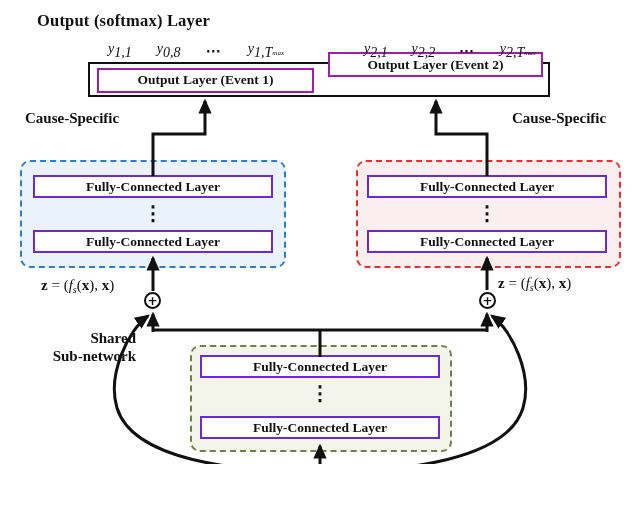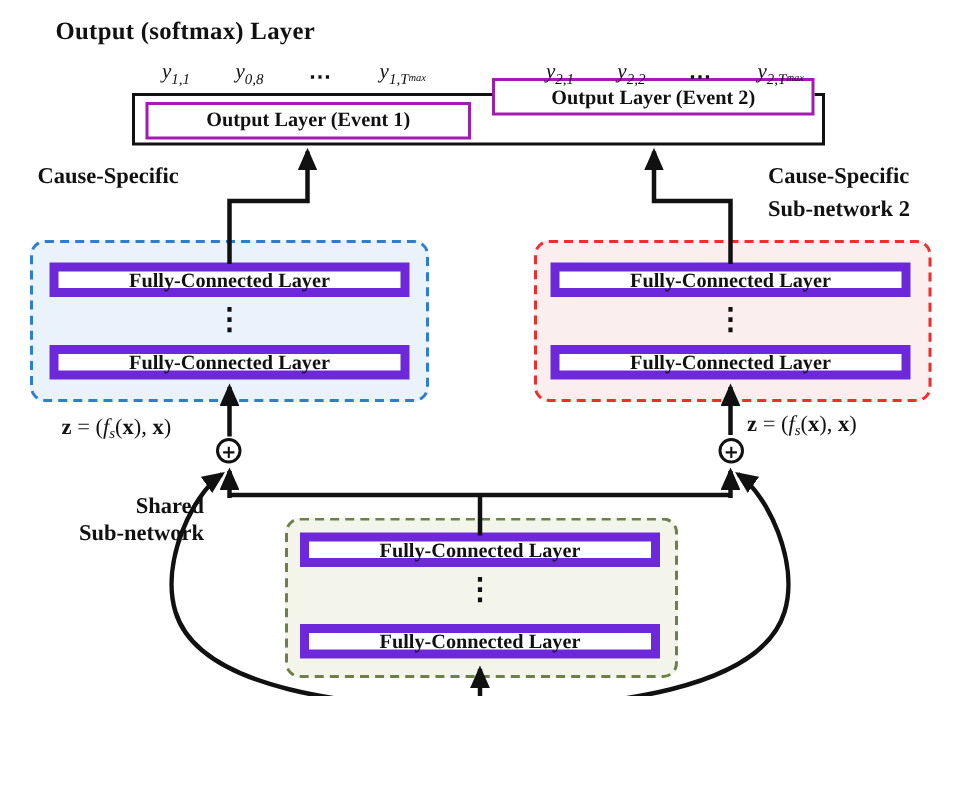--- a/index.html
+++ b/index.html
@@ -5,21 +5,21 @@
   html,body{margin:0;padding:0;background:#fff;}
   .canvas{position:relative;width:643px;height:464px;background:#ffffff;
           font-family:"Liberation Serif",serif;color:#111;overflow:hidden;}
   .abs{position:absolute;}
 
   .title{left:37px;top:11px;font-size:16.5px;font-weight:bold;letter-spacing:.2px;}
 
   
   .ygroup{display:flex;justify-content:space-between;align-items:flex-start;
           font-size:14px;font-style:italic;height:18px;}
-  .ygroup .sub{font-size:10px;vertical-align:-4px;font-style:italic;}
+  .ygroup .sub{font-size:14px;vertical-align:-4px;font-style:italic;}
   .ygroup .subsub{font-size:7px;vertical-align:-2px;}
   .ydots{font-style:normal;font-weight:bold;font-size:15px;letter-spacing:2px;position:relative;top:1px;}
   .yg1{left:108px;top:41px;width:176px;}
   .yg2{left:364px;top:41px;width:172px;}
 
   
   .outbox{left:88px;top:62px;width:462px;height:35px;border:2.5px solid #111;background:#fff;box-sizing:border-box;}
   .innerbox{background:#fff;border:2px solid #a21caf;box-sizing:border-box;display:flex;
             align-items:center;justify-content:center;font-weight:bold;font-size:13.5px;}
   .ib1{left:97px;top:67.5px;width:217px;height:25px;}
@@ -30,21 +30,21 @@
   .cs1{left:25px;top:107px;}
   .cs2{left:512px;top:107px;}
   .sharedlabel{left:28px;top:329px;width:108px;font-size:15px;font-weight:bold;line-height:18px;text-align:right;}
 
   
   .dashed{border-radius:10px;box-sizing:border-box;}
   .blue{left:20px;top:160px;width:266px;height:108px;border:2.5px dashed var(--subnet1-border,#2e7ed0);background:var(--subnet1-fill,#eaf2fb);}
   .red{left:356px;top:160px;width:265px;height:108px;border:2.5px dashed var(--subnet2-border,#ee2d2d);background:var(--subnet2-fill,#fbeeee);}
   .green{left:190px;top:345px;width:262px;height:107px;border:2.5px dashed var(--shared-border,#6d8049);background:var(--shared-fill,#f3f5eb);}
 
-  .fcbox{background:#fff;border:6px solid #6d28d9;box-sizing:border-box;display:flex;
+  .fcbox{background:#fff;border:2px solid #6d28d9;box-sizing:border-box;display:flex;
          align-items:center;justify-content:center;font-weight:bold;font-size:13.5px;}
   .vdots{font-weight:bold;font-size:20px;line-height:24px;text-align:center;width:20px;}
 
   
   .zf{font-size:15px;white-space:pre;}
   .zf .b{font-weight:bold;}
   .zf .it{font-style:italic;}
   .zf .sb{font-size:10px;font-style:italic;vertical-align:-3px;}
   .z1{left:41px;top:277px;}
   .z2{left:498px;top:275px;}
@@ -109,21 +109,20 @@
 
   <div class="abs outbox"></div>
   <div class="abs innerbox ib1">Output Layer (Event 1)</div>
   <div class="abs innerbox ib2">Output Layer (Event 2)</div>
 
   <div class="abs cslabel cs1 z3">
     <div>Cause-Specific</div>
   </div>
   <div class="abs cslabel cs2 z3">
     <div>Cause-Specific</div>
-    <div>Sub-network 2</div>
   </div>
 
   <div class="abs fcbox" style="left:33px;top:175px;width:240px;height:23px;">Fully-Connected Layer</div>
   <div class="abs vdots" style="left:143px;top:201px;">⋮</div>
   <div class="abs fcbox" style="left:33px;top:230px;width:240px;height:23px;">Fully-Connected Layer</div>
 
   <div class="abs fcbox" style="left:367px;top:175px;width:240px;height:23px;">Fully-Connected Layer</div>
   <div class="abs vdots" style="left:477px;top:201px;">⋮</div>
   <div class="abs fcbox" style="left:367px;top:230px;width:240px;height:23px;">Fully-Connected Layer</div>
 

